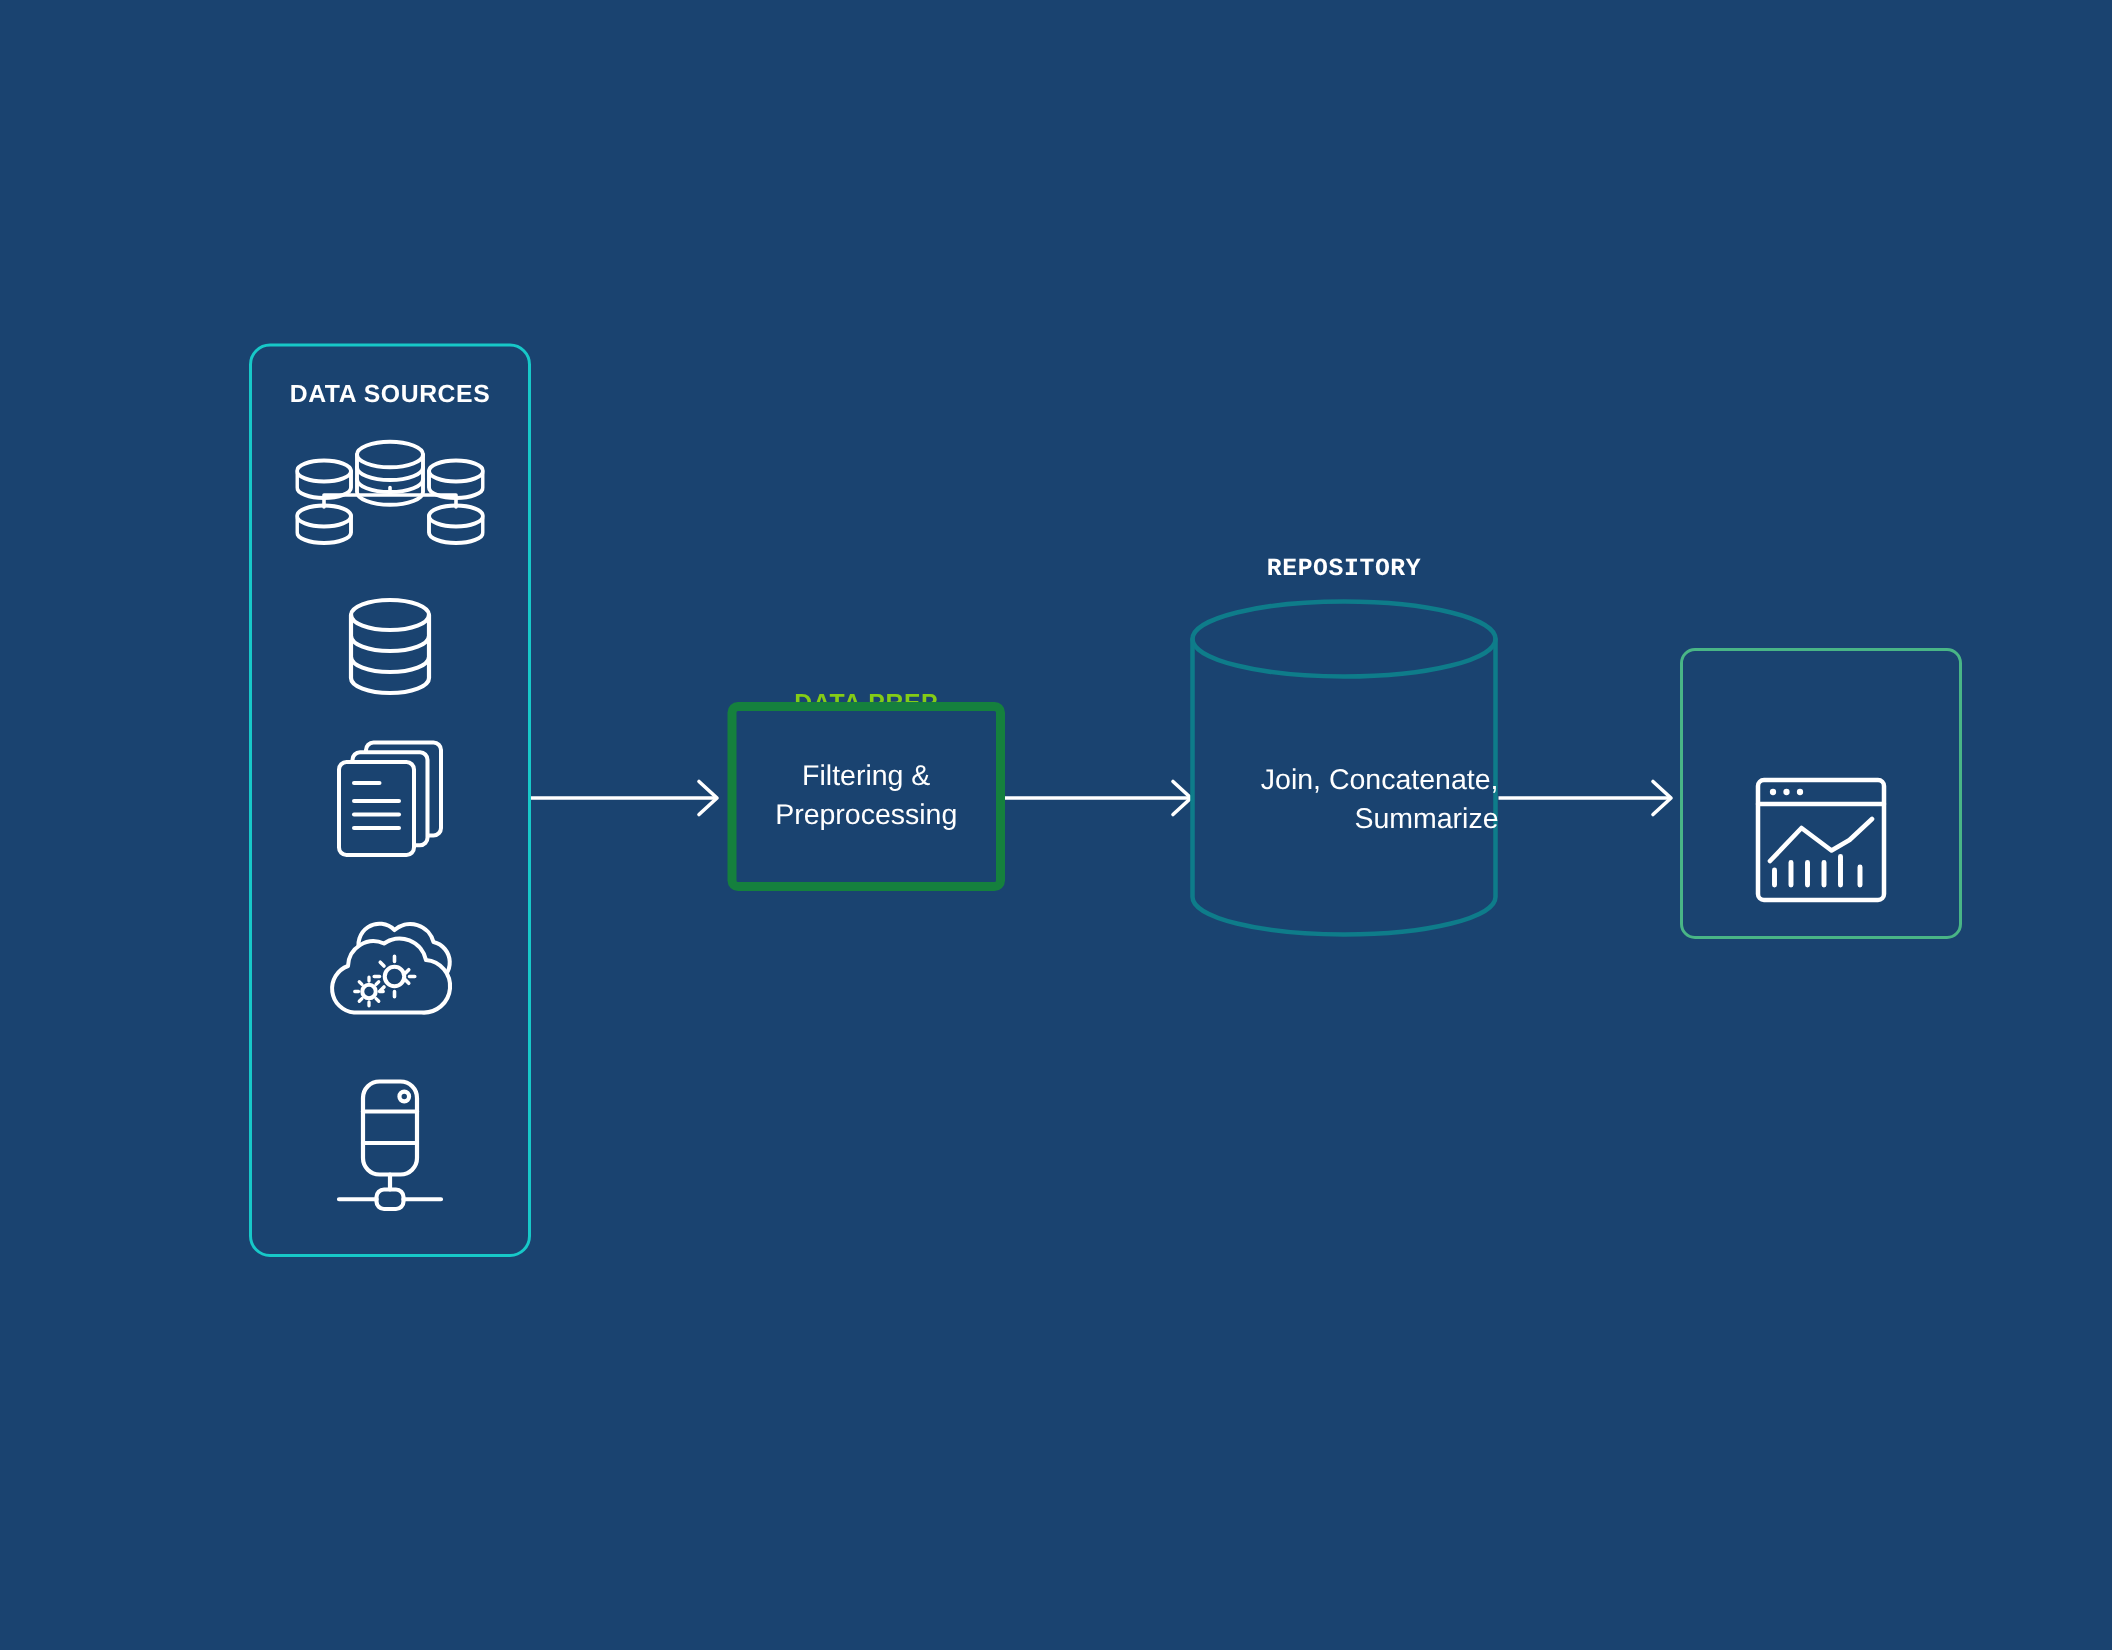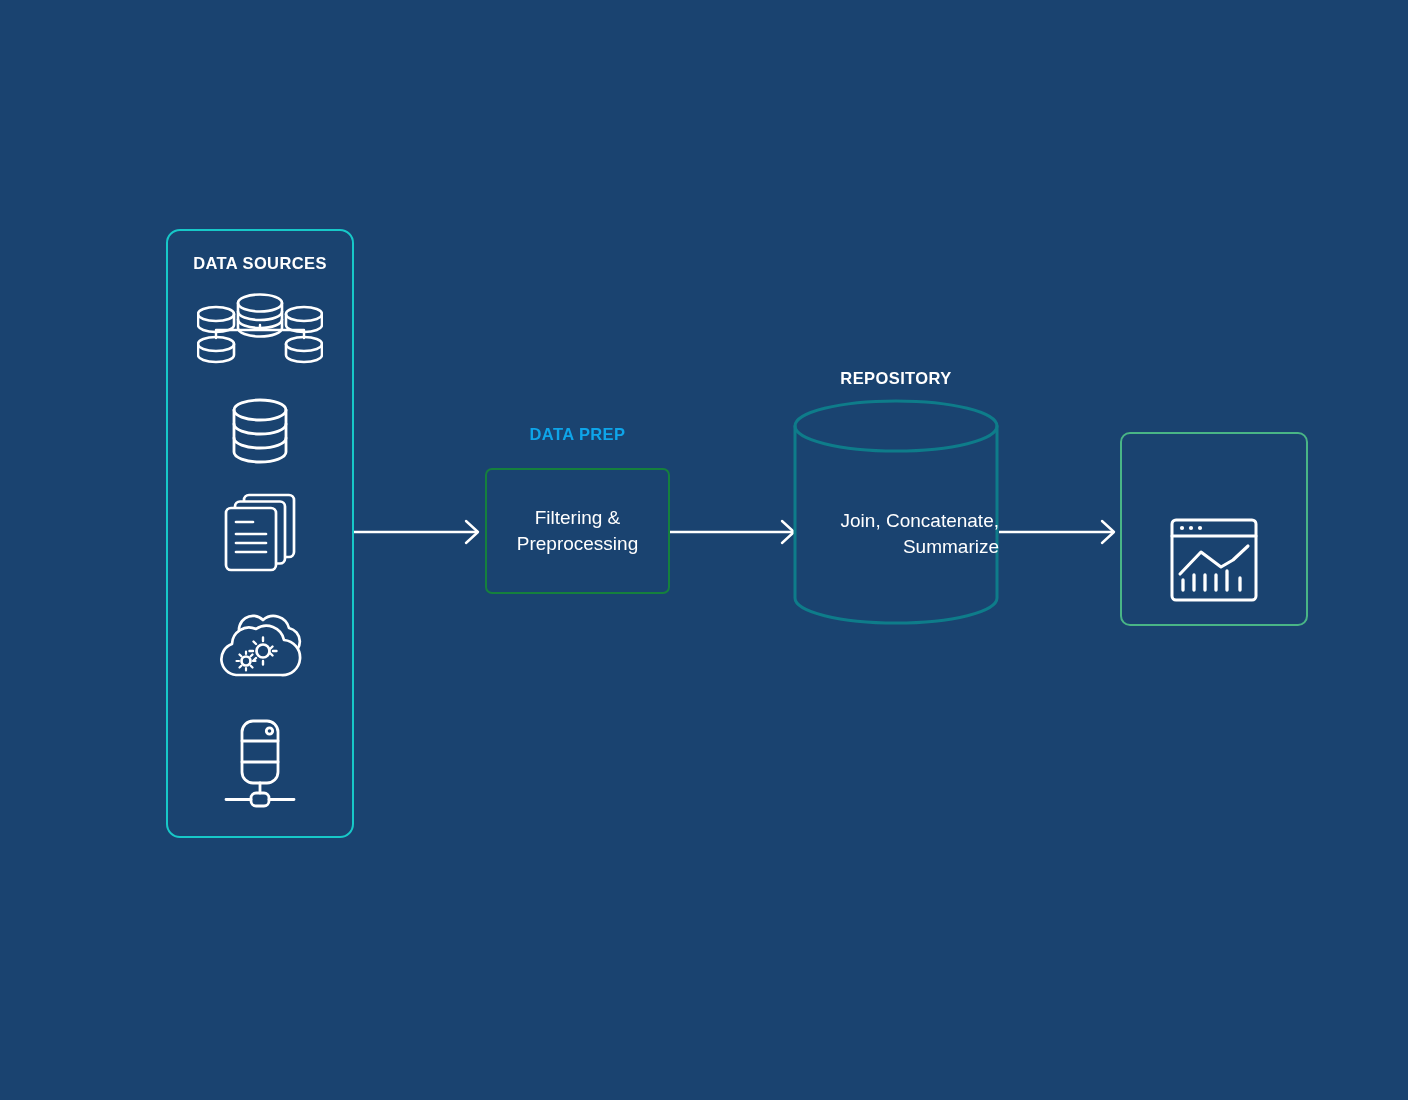--- a/index.html
+++ b/index.html
@@ -48,34 +48,34 @@
     left: 166px;
     width: 188px;
     text-align: center;
   }
   .src-icon svg { display: inline-block; }
 
   
   #prep-title {
     position: absolute;
     left: 485px;
-    top: 425px;
+    top: 460px;
     width: 185px;
     text-align: center;
-    color: #0ea5e9;
+    color: #84cc16;
     font-size: 16.5px;
     font-weight: bold;
     letter-spacing: 0.4px;
   }
   #prep-box {
     left: 485px;
     top: 468px;
     width: 185px;
     height: 126px;
-    border: 2px solid #15803d;
+    border: 6px solid #15803d;
     border-radius: 7px;
     box-sizing: border-box;
     display: flex;
     align-items: center;
     justify-content: center;
   }
   #prep-label {
     color: #ffffff;
     font-size: 19px;
     line-height: 26px;
@@ -87,20 +87,21 @@
   #repo-title {
     position: absolute;
     left: 793px;
     top: 369px;
     width: 206px;
     text-align: center;
     color: #ffffff;
     font-size: 16.5px;
     font-weight: bold;
     letter-spacing: 0.4px;
+    font-family: Liberation Mono, monospace;
   }
   #repo-cyl {
     left: 793px;
     top: 399px;
     width: 206px;
     height: 226px;
   }
   #repo-label {
     position: absolute;
     left: 793px;

